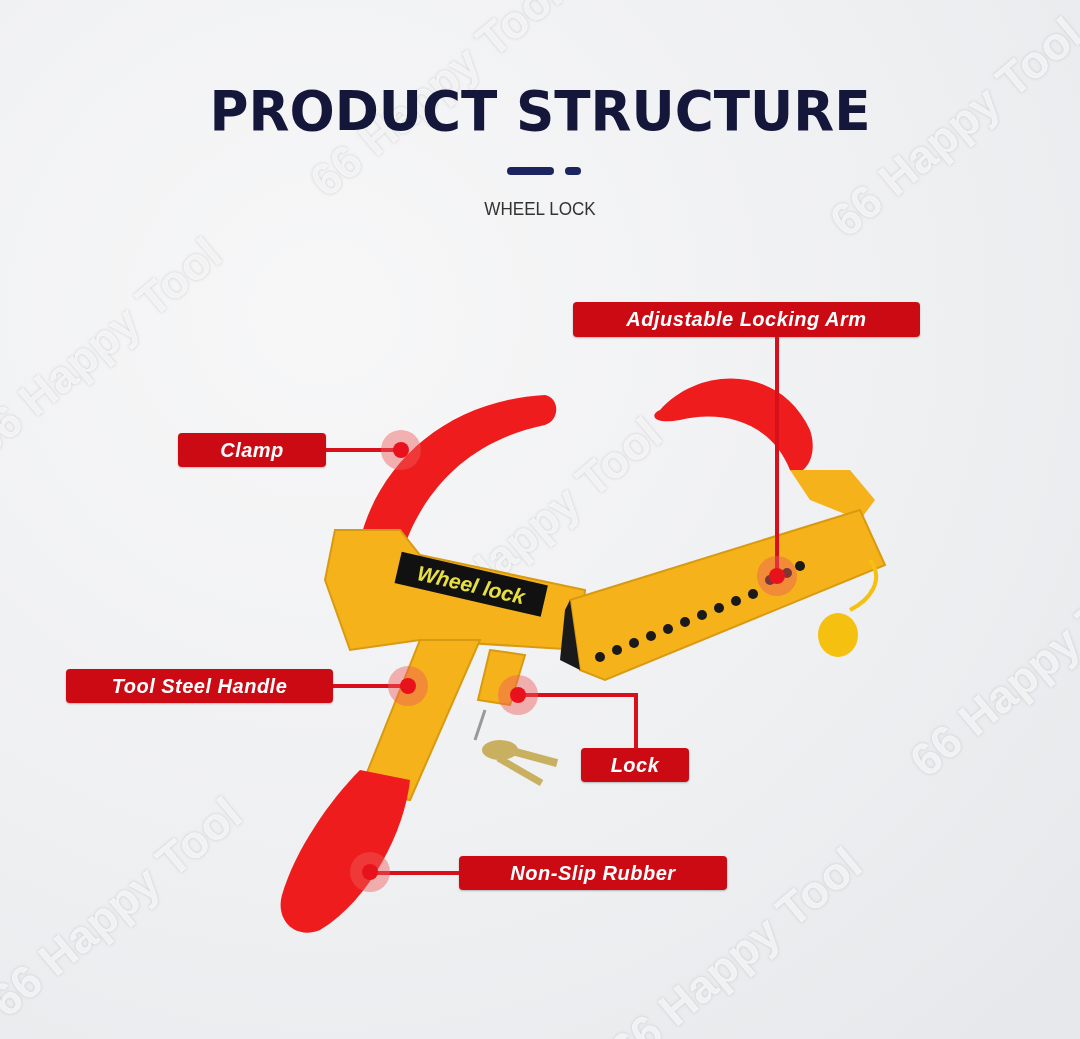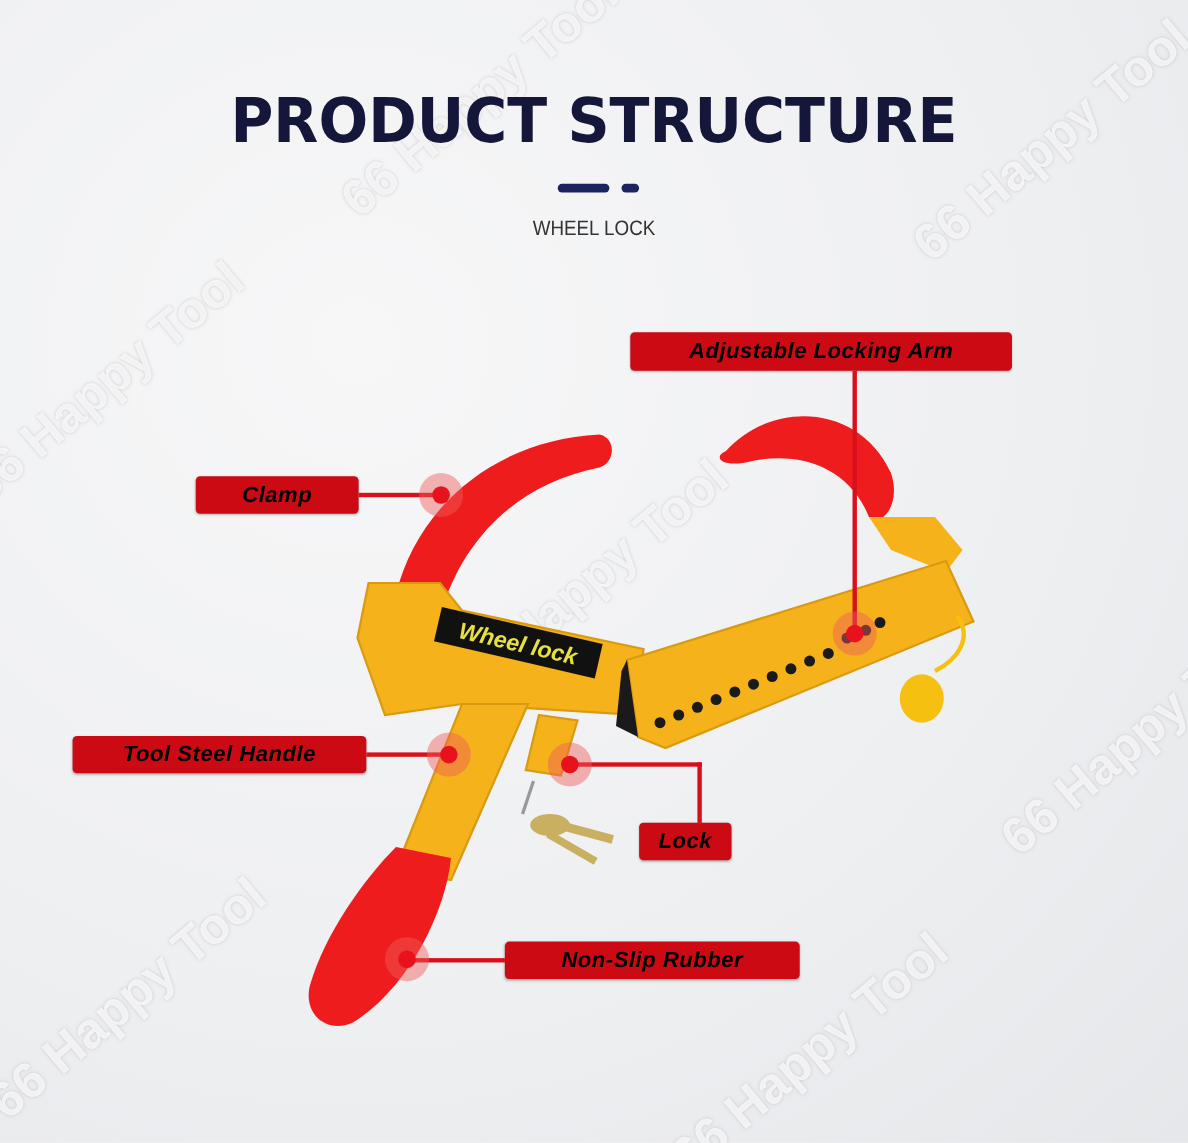--- a/index.html
+++ b/index.html
@@ -5,21 +5,21 @@
   html,body{margin:0;padding:0;}
   body{width:1080px;height:1039px;position:relative;overflow:hidden;
     background:radial-gradient(ellipse at 30% 30%,#f7f7f8 0%,#eeeff1 60%,#e6e7ea 100%);
     font-family:"Liberation Sans",sans-serif;}
   .title{position:absolute;left:0;right:0;top:78px;text-align:center;font-family:"DejaVu Sans",sans-serif;
     font-weight:bold;font-size:56px;color:#14163a;letter-spacing:0px;transform:scaleX(0.95);}
   .divider{position:absolute;top:167px;left:507px;height:8px;}
   .divider .a{position:absolute;left:0;width:47px;height:8px;border-radius:4px;background:#1c2460;}
   .divider .b{position:absolute;left:58px;width:16px;height:8px;border-radius:4px;background:#1c2460;}
   .subtitle{position:absolute;left:0;right:0;top:198px;text-align:center;font-size:19px;color:#333;transform:scaleX(0.9);}
-  .label{position:absolute;background:#cc0a14;color:#000000;font-weight:bold;font-style:italic;font-size:20px;
+  .label{position:absolute;background:#cc0a14;color:#ffffff;font-weight:bold;font-style:italic;font-size:20px;
     border-radius:4px;display:flex;align-items:center;justify-content:center;letter-spacing:0.5px;
     box-shadow:0 1px 2px rgba(0,0,0,0.25);}
   .line{position:absolute;background:#d8101c;}
   .dot{position:absolute;width:40px;height:40px;border-radius:50%;background:rgba(240,90,90,0.45);}
   .dot::after{content:"";position:absolute;left:12px;top:12px;width:16px;height:16px;border-radius:50%;background:#e8121c;}
   .wm{position:absolute;color:rgba(255,255,255,0.75);font-size:46px;font-weight:bold;
     text-shadow:0 0 3px rgba(160,160,170,0.5);transform:rotate(-40deg);white-space:nowrap;}
   svg.product{position:absolute;left:0;top:0;}
 </style>
 </head>
@@ -96,20 +96,20 @@
 <div class="dot" style="left:757px;top:556px;"></div>
 
 <div class="label" style="left:178px;top:433px;width:148px;height:34px;">Clamp</div>
 <div class="line" style="left:326px;top:448px;width:75px;height:4px;"></div>
 <div class="dot" style="left:381px;top:430px;"></div>
 
 <div class="label" style="left:66px;top:669px;width:267px;height:34px;">Tool Steel Handle</div>
 <div class="line" style="left:333px;top:684px;width:75px;height:4px;"></div>
 <div class="dot" style="left:388px;top:666px;"></div>
 
-<div class="label" style="left:581px;top:748px;width:84px;height:34px;">Lock</div>
+<div class="label" style="left:581px;top:748px;width:108px;height:34px;">Lock</div>
 <div class="line" style="left:516px;top:693px;width:122px;height:4px;"></div>
 <div class="line" style="left:634px;top:693px;width:4px;height:56px;"></div>
 <div class="dot" style="left:498px;top:675px;"></div>
 
 <div class="label" style="left:459px;top:856px;width:268px;height:34px;">Non-Slip Rubber</div>
 <div class="line" style="left:373px;top:871px;width:86px;height:4px;"></div>
 <div class="dot" style="left:350px;top:852px;"></div>
 
 </body></html>

